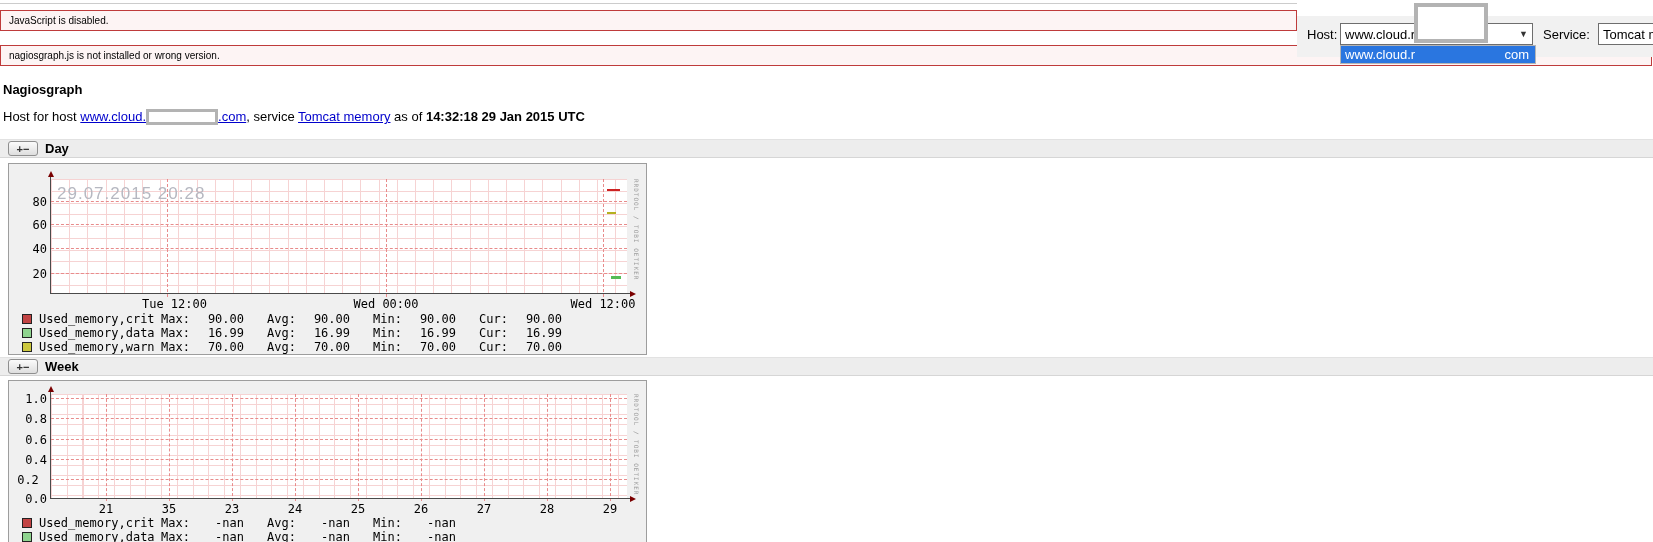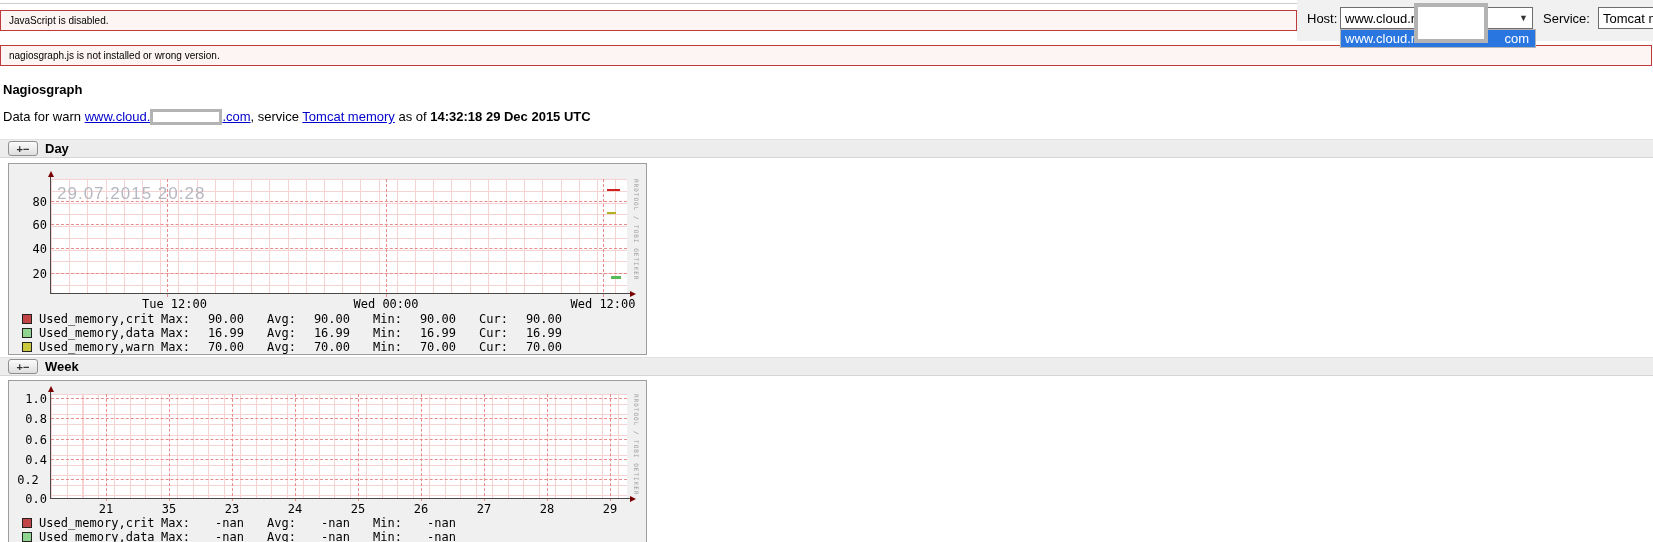--- a/index.html
+++ b/index.html
@@ -10,21 +10,21 @@
   .top-rule { position:absolute; left:0; top:3px; width:1297px; height:1px; background:#ccc; }
 
   
   .banner { position:absolute; left:0; background:#fdf4f4; border:1px solid #bf3b3b;
     height:21px; display:flex; align-items:center; padding-left:8px;
     font-size:10px; color:#000; }
   .banner-js { top:10px; width:1297px; }
   .banner-ng { top:45px; width:1652px; }
 
   
-  .form-block { position:absolute; left:1297px; top:0; width:356px; height:41px;
+  .form-block { position:absolute; left:1297px; top:16px; width:356px; height:41px;
     background:#f1f1f1; z-index:4;text-decoration:underline; }
   .form-label { position:absolute; font-size:13px; color:#000; top:11px; }
   .select { position:absolute; top:7px; height:22px; background:#fff; border:1px solid #6e6e6e;
     display:flex; align-items:center; font-size:13px; padding:0 4px; overflow:hidden; white-space:nowrap; }
   .select .arrow { margin-left:auto; font-size:9px; color:#333; padding-left:6px; }
   .dropdown { position:absolute; left:43px; top:29px; width:196px; height:19px;
     background:#fff; border:1px solid #b5b5b5; z-index:5; }
   .dropdown .option { width:100%; height:100%; background:#2a76e0; color:#fff;
     font-size:13px; display:flex; align-items:center; padding-left:4px; white-space:nowrap; overflow:hidden; }
   .redact-big { position:absolute; left:1414px; top:3px; width:74px; height:40px;
@@ -107,21 +107,21 @@
   </div>
   <span class="form-label" style="left:246px;">Service:</span>
   <div class="select" style="left:301px; width:130px;">
     <span>Tomcat memory</span>
   </div>
 </div>
 <div class="redact-big"></div>
 
 <div class="h1">Nagiosgraph</div>
 <div class="subtitle">
-  <span>Data for warn </span><a href="#">www.cloud.</a><span class="redact-inline"></span><a href="#">.com</a><span>, service </span><a href="#">Tomcat memory</a><span> as of </span><span class="bold">14:32:18 29 Dec 2015 UTC</span>
+  <span>Host for host </span><a href="#">www.cloud.</a><span class="redact-inline"></span><a href="#">.com</a><span>, service </span><a href="#">Tomcat memory</a><span> as of </span><span class="bold">14:32:18 29 Jan 2015 UTC</span>
 </div>
 
 <div class="section-bar" style="top:139px;">
   <button class="zoom-btn">+−</button>
   <span class="section-title">Day</span>
 </div>
 
 <div class="panel panel-day">
   <div class="plot" style="left:42px; top:15px; width:576px; height:114px; --vx:18.2px; --vy:11.75px;"></div>
   <div class="gmajor-h" style="left:42px; width:576px; top:37px;"></div>

